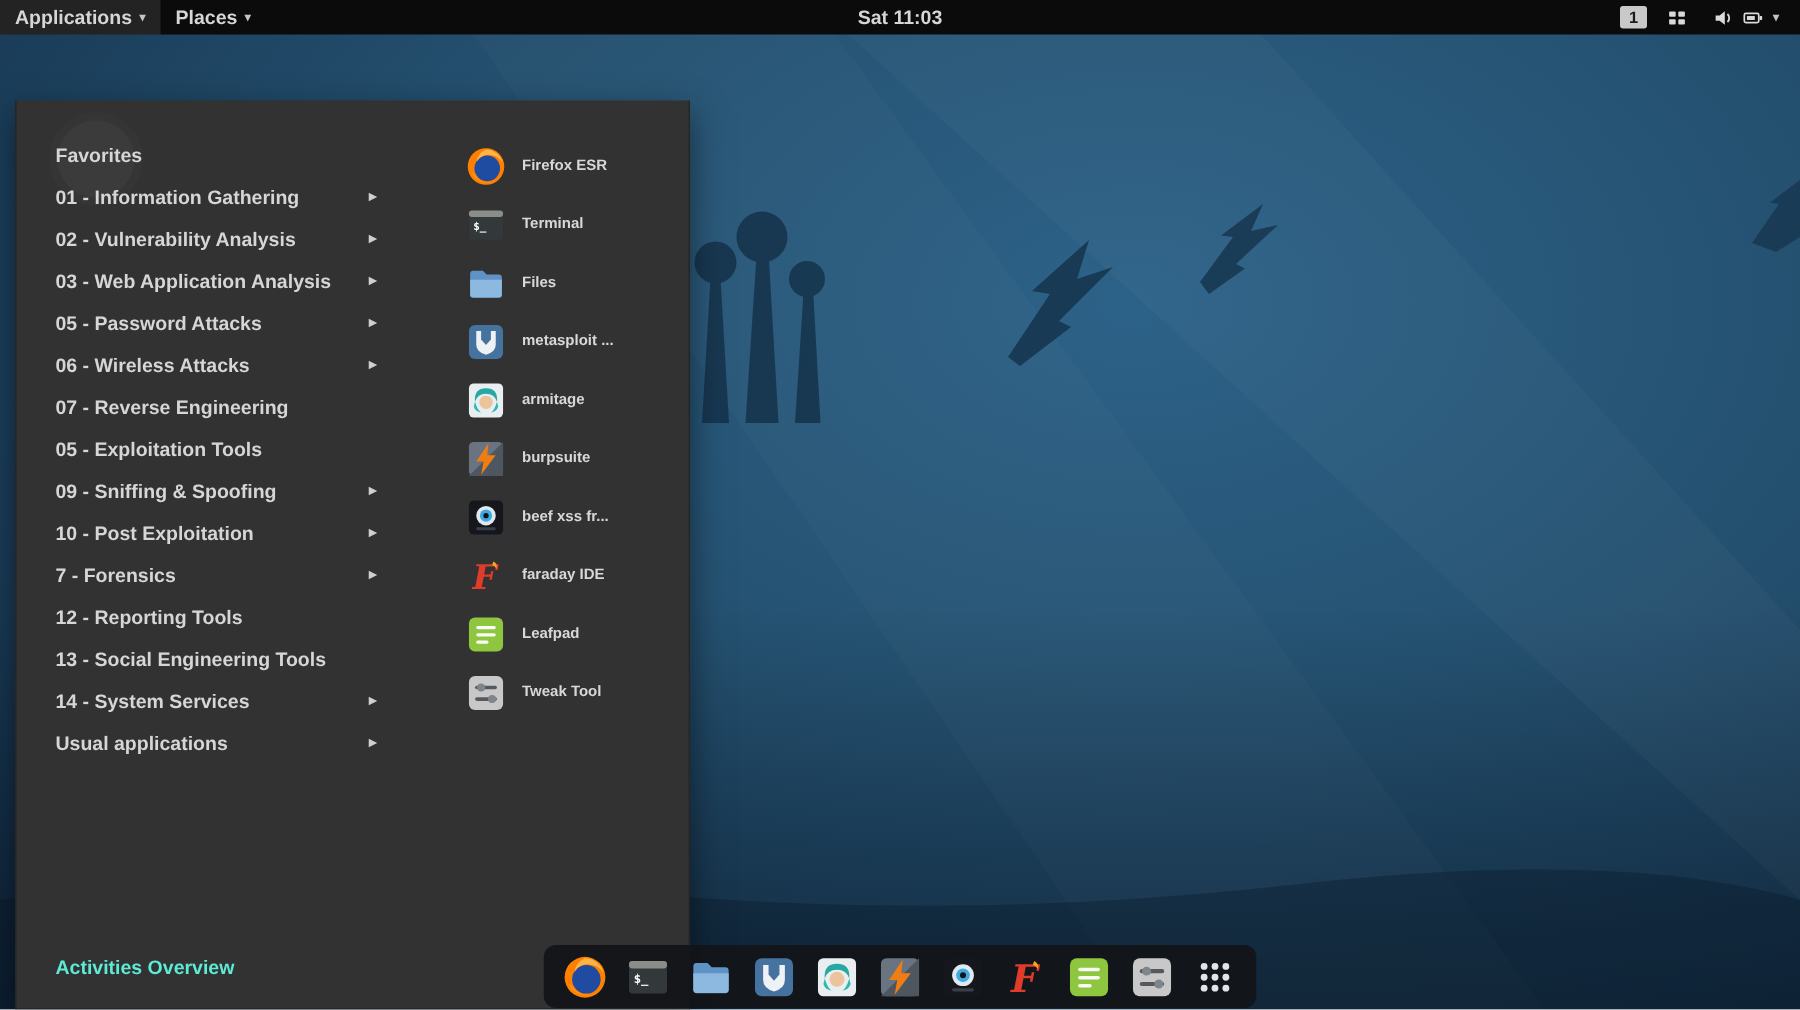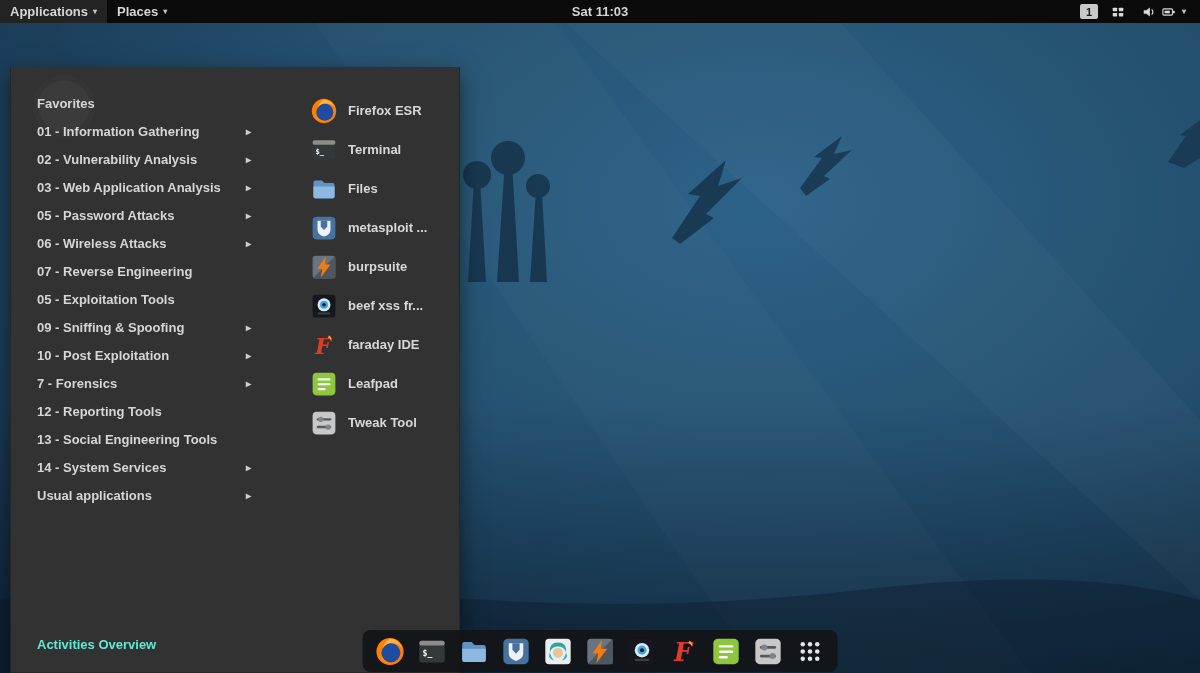--- a/index.html
+++ b/index.html
@@ -39,21 +39,21 @@
     box-shadow:0 8px 22px rgba(0,0,0,.5);
     border:1px solid #262626; border-top:none;margin-top:44px;
   }
   .watermark{ position:absolute; left:22px; top:8px; width:62px; height:62px; border-radius:50%;
               background:radial-gradient(circle at 50% 50%, rgba(255,255,255,.045) 0 58%, rgba(255,255,255,.015) 59% 100%); }
   .cats{ position:absolute; left:0; top:22px; width:260px; }
   .cat{ height:28px; width:252px; display:flex; align-items:center; justify-content:space-between;
         padding:0 12px 0 26px; color:#d6d6d6; font-size:13px; white-space:nowrap; }
   .arr{ font-size:10px; color:#cfcfcf; width:10px; text-align:right; }
   .favs{ position:absolute; left:300px; top:24px; }
-  .fav{ height:39px; display:flex; align-items:center; gap:11px; color:#d8d8d8; font-size:13px; white-space:nowrap; }
+  .fav{ height:39px; display:flex; align-items:center; gap:11px; color:#d8d8d8; font-size:10px; white-space:nowrap; }
   .app-icon{ width:26px; height:26px; display:block; flex:0 0 auto; }
   .activities{ position:absolute; left:26px; bottom:20px; color:#5eead4; font-size:13px; }
 
   
   .dock{
     position:absolute; left:50%; bottom:1px; transform:translateX(-50%);
     height:42px; display:flex; align-items:center; gap:13px; padding:0 13px;
     background:rgba(18,20,24,.93); border-radius:8px; z-index:25;
   }
   .dock-item{ display:flex; align-items:center; justify-content:center; }
@@ -290,20 +290,26 @@
         <span>Files</span>
       </div>
       <div class="fav">
         <svg class="app-icon">
             <use href="#i-metasploit"></use>
           </svg>
         <span>metasploit ...</span>
       </div>
       <div class="fav">
         <svg class="app-icon">
+            <use href="#i-armitage"></use>
+          </svg>
+        <span>armitage</span>
+      </div>
+      <div class="fav">
+        <svg class="app-icon">
             <use href="#i-burpsuite"></use>
           </svg>
         <span>burpsuite</span>
       </div>
       <div class="fav">
         <svg class="app-icon">
             <use href="#i-beef"></use>
           </svg>
         <span>beef xss fr...</span>
       </div>

